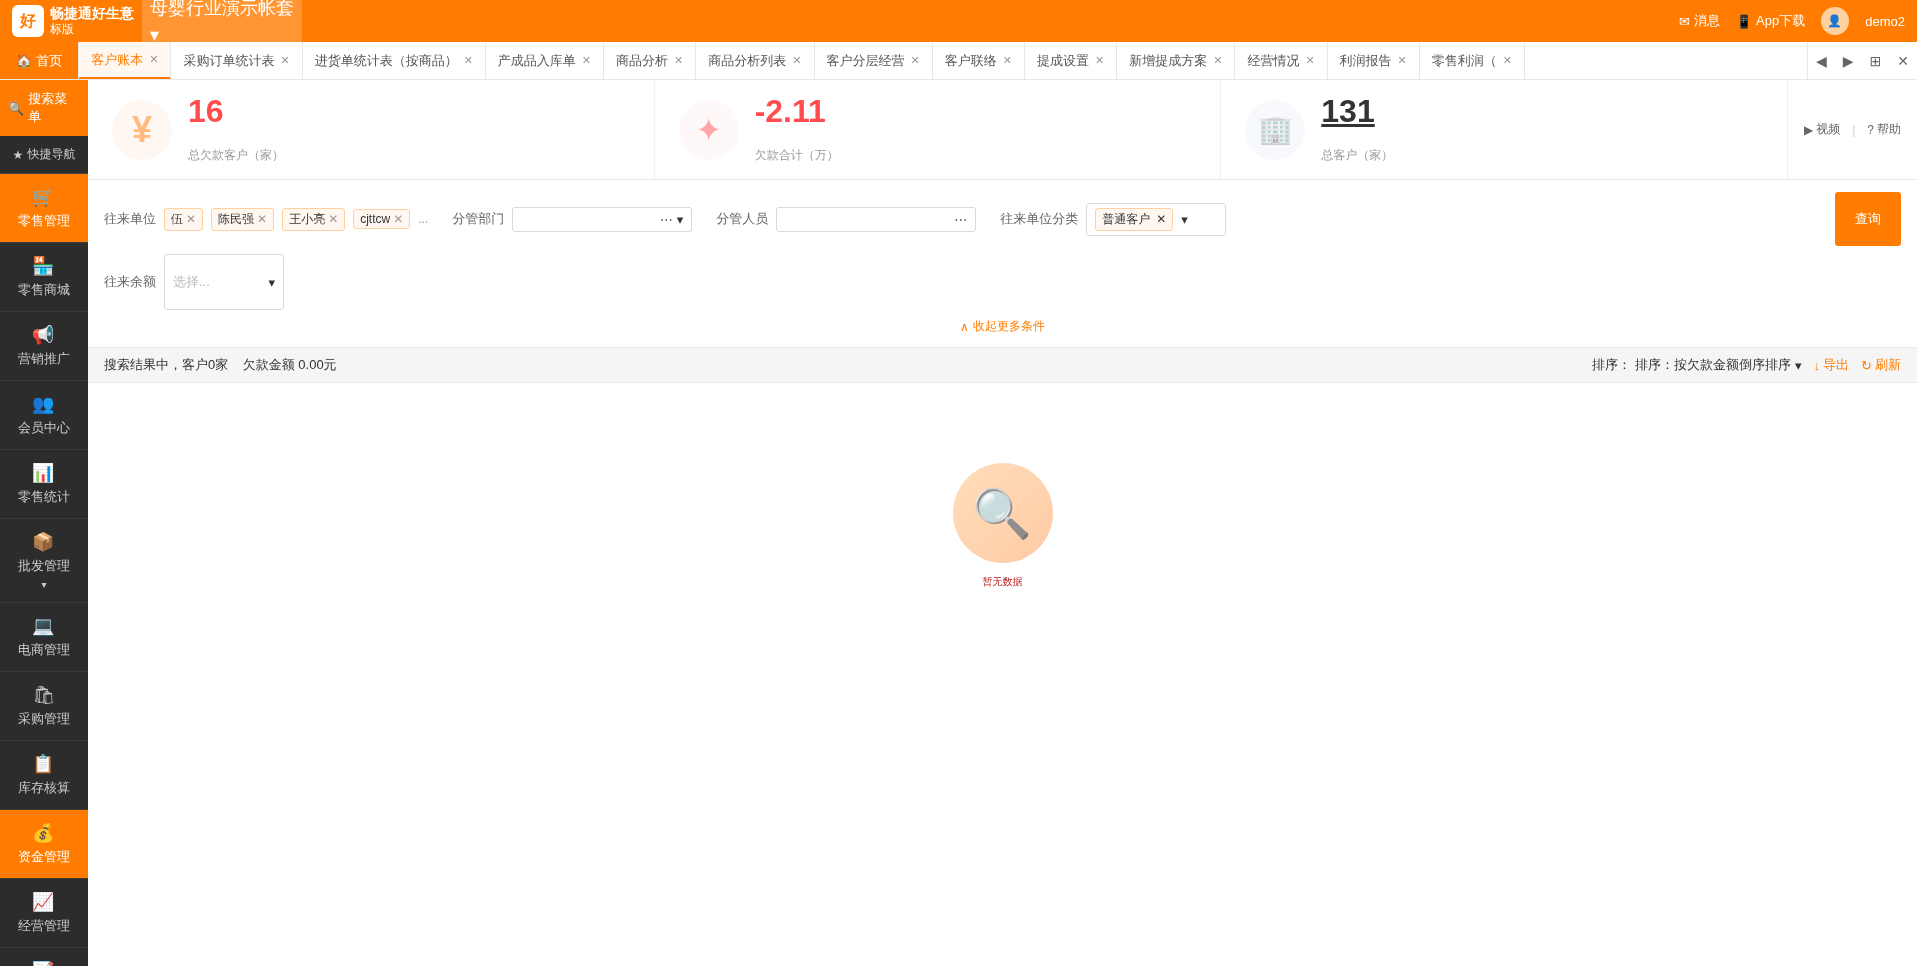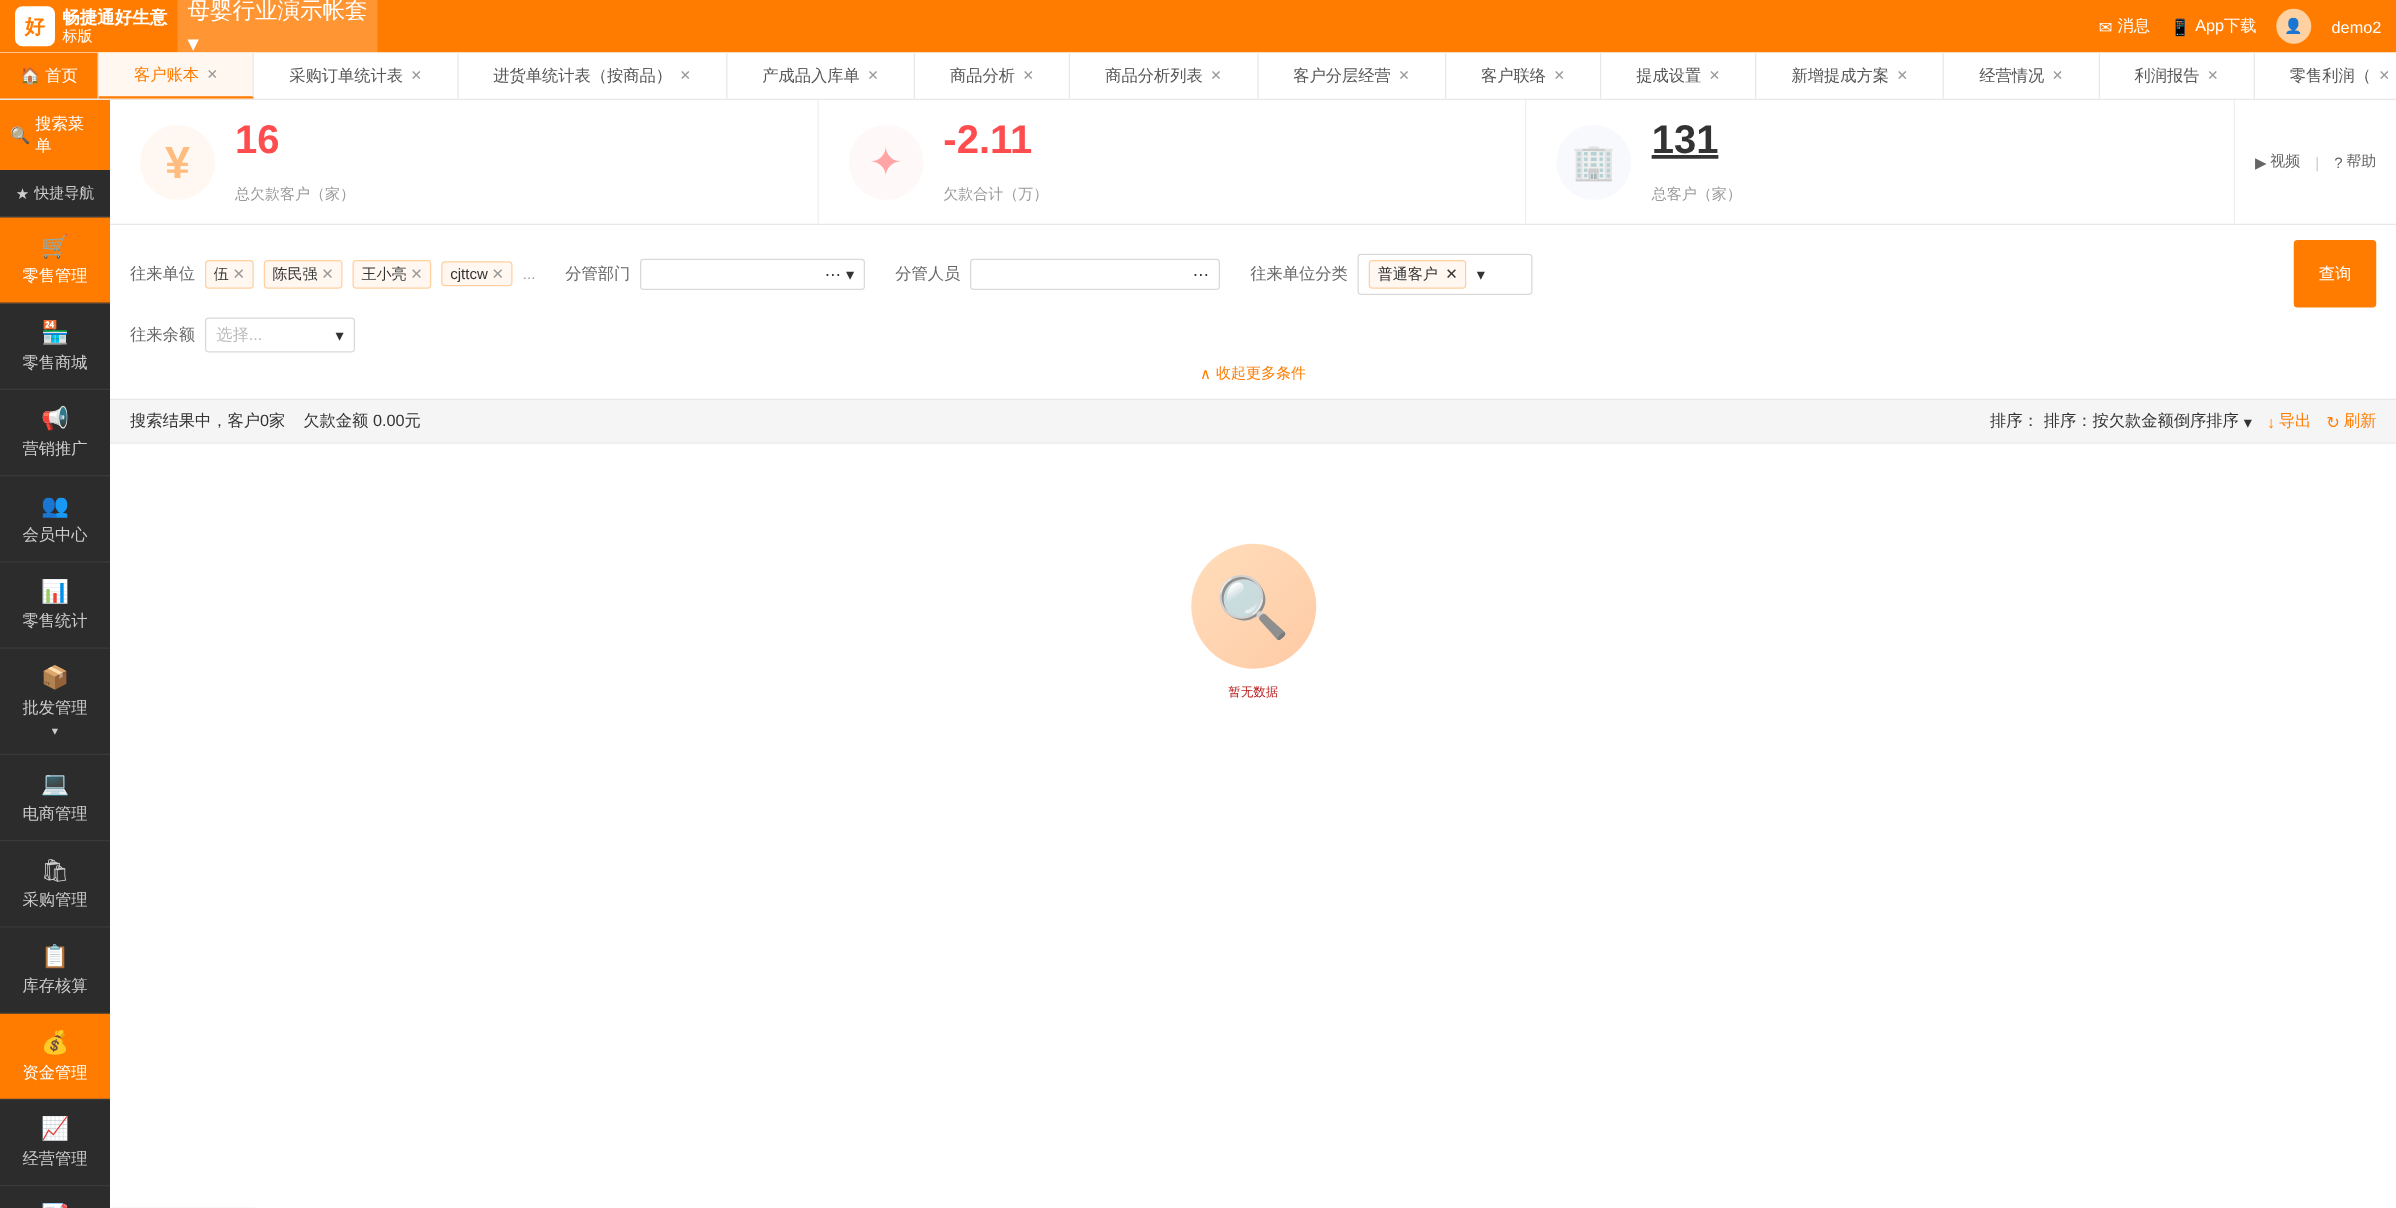--- a/index.html
+++ b/index.html
@@ -36,21 +36,21 @@
     
     .nav-tabs {
       height: 38px;
       background: #fff;
       display: flex;
       align-items: stretch;
       border-bottom: 1px solid #e8e8e8;
       overflow: hidden;
     }
     .nav-tab {
-      padding: 0 28px;
+      padding: 0 12px;
       display: flex; align-items: center; gap: 4px;
       font-size: 13px; cursor: pointer; white-space: nowrap;
       border-right: 1px solid #e8e8e8;
       color: #555;
       position: relative;
     }
     .nav-tab.active { background: #fff7f0; color: #ff7c00; border-bottom: 2px solid #ff7c00; }
     .nav-tab .close-btn { color: #999; font-size: 11px; margin-left: 2px; }
     .nav-tab-home { background: #ff7c00; color: white; padding: 0 16px; font-size: 13px; }
     .nav-arrows { display: flex; align-items: center; margin-left: auto; border-left: 1px solid #e8e8e8; }
@@ -132,21 +132,21 @@
       border-radius: 3px;
       padding: 2px 6px;
       font-size: 12px;
       display: flex; align-items: center; gap: 3px;
       color: #333;
     }
     .filter-tag .x { color: #999; cursor: pointer; }
     .filter-more { color: #999; cursor: pointer; font-size: 12px; }
     .filter-select {
       border: 1px solid #d9d9d9; border-radius: 3px;
-      padding: 4px 8px; font-size: 13px;
+      padding: 18px 8px; font-size: 13px;
       min-width: 120px; display: flex; align-items: center; gap: 4px;
       cursor: pointer; background: white; color: #333;
     }
     .filter-select-wrap {
       display: flex; align-items: center; gap: 4px;
       border: 1px solid #d9d9d9; border-radius: 3px;
       padding: 4px 8px; min-width: 150px; cursor: pointer;
     }
     .category-select {
       border: 1px solid #d9d9d9; border-radius: 3px;

